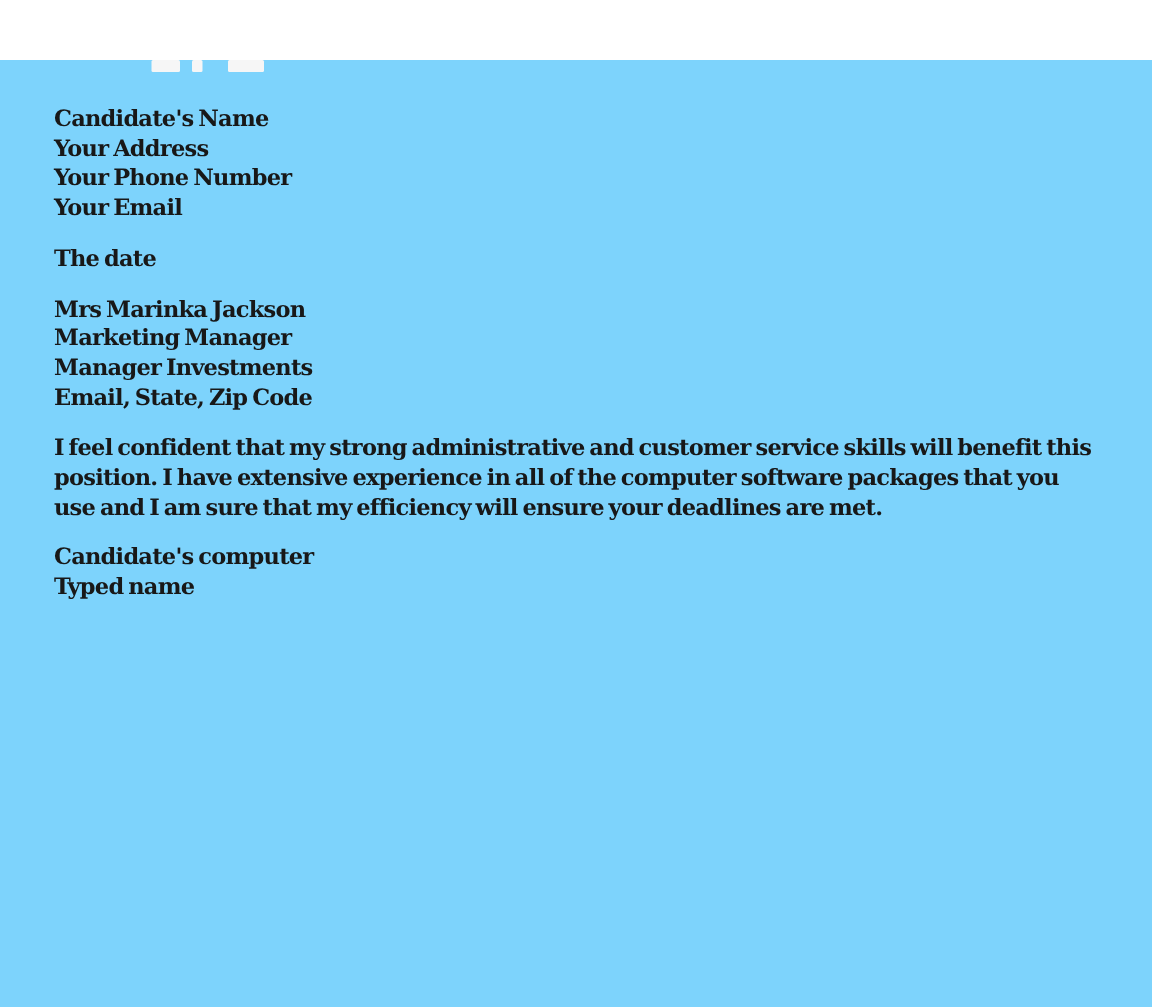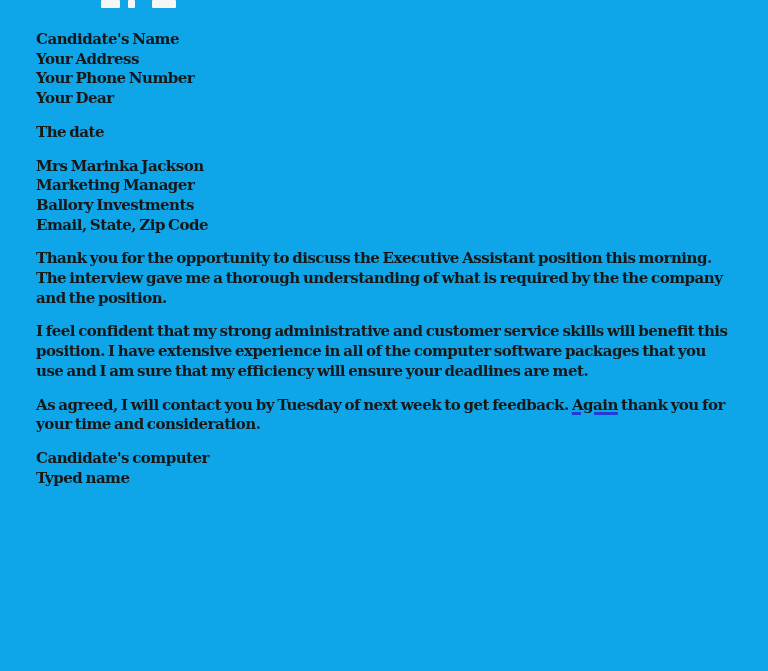--- a/index.html
+++ b/index.html
@@ -12,21 +12,22 @@
     width: 768px;
     height: 671px;
     overflow: hidden;
     font-family: "DejaVu Serif", "Liberation Serif", serif;
     font-weight: 700;
     color: #181818;
   }
   .page {
     position: absolute;
     inset: 0;
-    background: #0ea5e9;
+    background: #7dd3fc;
+    margin-top: 40px;
   }
   
   .top-artifacts { position: absolute; top: 0; left: 0; height: 9px; width: 100%; }
   .art { position: absolute; top: 0; height: 8px; background: #f6f6f6; border-radius: 1px; }
   .art.a1 { left: 101px; width: 19px; }
   .art.a2 { left: 128px; width: 7px; }
   .art.a3 { left: 152px; width: 24px; }
 
   .letter {
     position: absolute;
@@ -67,38 +68,36 @@
     <span class="art a2"></span>
     <span class="art a3"></span>
   </div>
 
   <div class="letter">
 
     <div class="block">
       <div class="line">Candidate's Name</div>
       <div class="line">Your Address</div>
       <div class="line">Your Phone Number</div>
-      <div class="line">Your Dear</div>
+      <div class="line">Your Email</div>
     </div>
 
     <div class="block">The date</div>
 
     <div class="block">
       <div class="line"><span class="spellcheck">Mrs Marinka</span><span> Jackson</span></div>
       <div class="line">Marketing Manager</div>
-      <div class="line">Ballory Investments</div>
+      <div class="line">Manager Investments</div>
       <div class="line">Email, State, Zip Code</div>
     </div>
 
 
-    <p>Thank you for the opportunity to discuss the Executive Assistant position this morning. The interview gave me a thorough understanding of what is required by the the company and the position.</p>
 
     <p>I feel confident that my strong administrative and customer service skills will benefit this position. I have extensive experience in all of the computer software packages that you use and I am sure that my efficiency will ensure your deadlines are met.</p>
 
-    <p><span>As agreed, I will contact you by Tuesday of next week to get feedback. </span><span class="grammar">Again</span><span> thank you for your time and consideration.</span></p>
 
 
     <div class="block">
       <div class="line">Candidate's computer</div>
       <div class="line">Typed name</div>
     </div>
 
   </div>
 </div>
 

